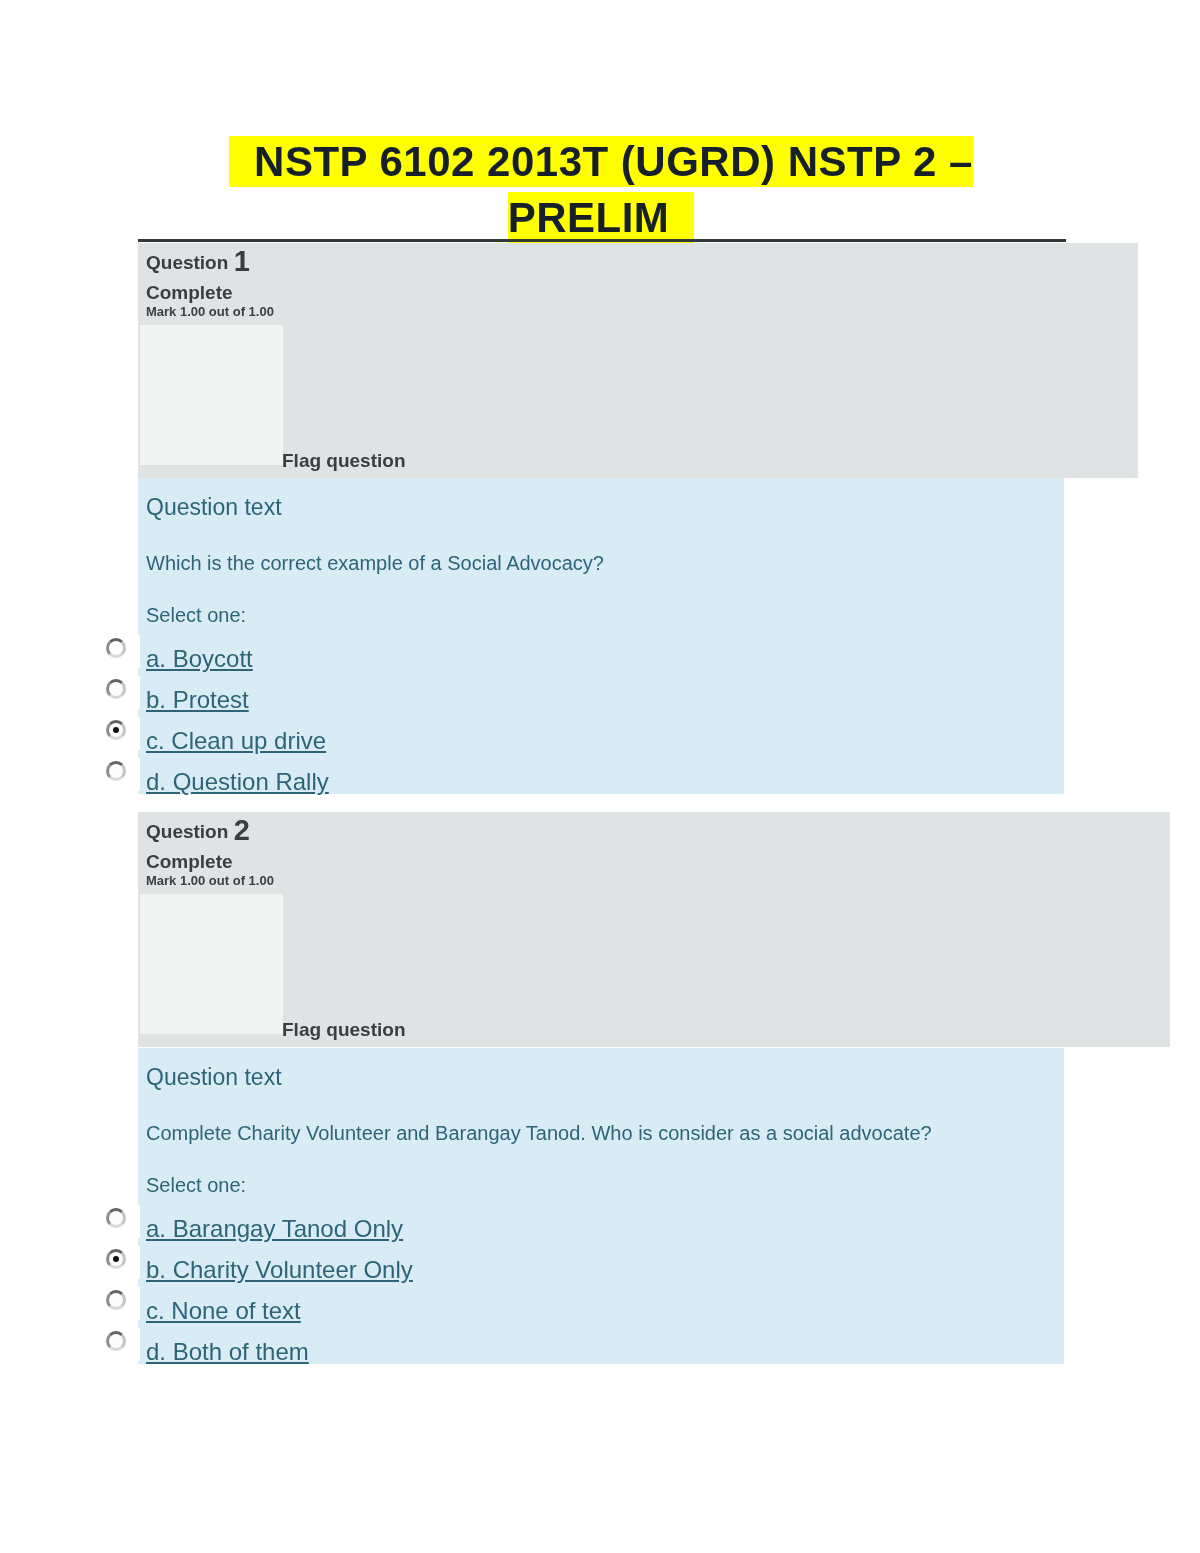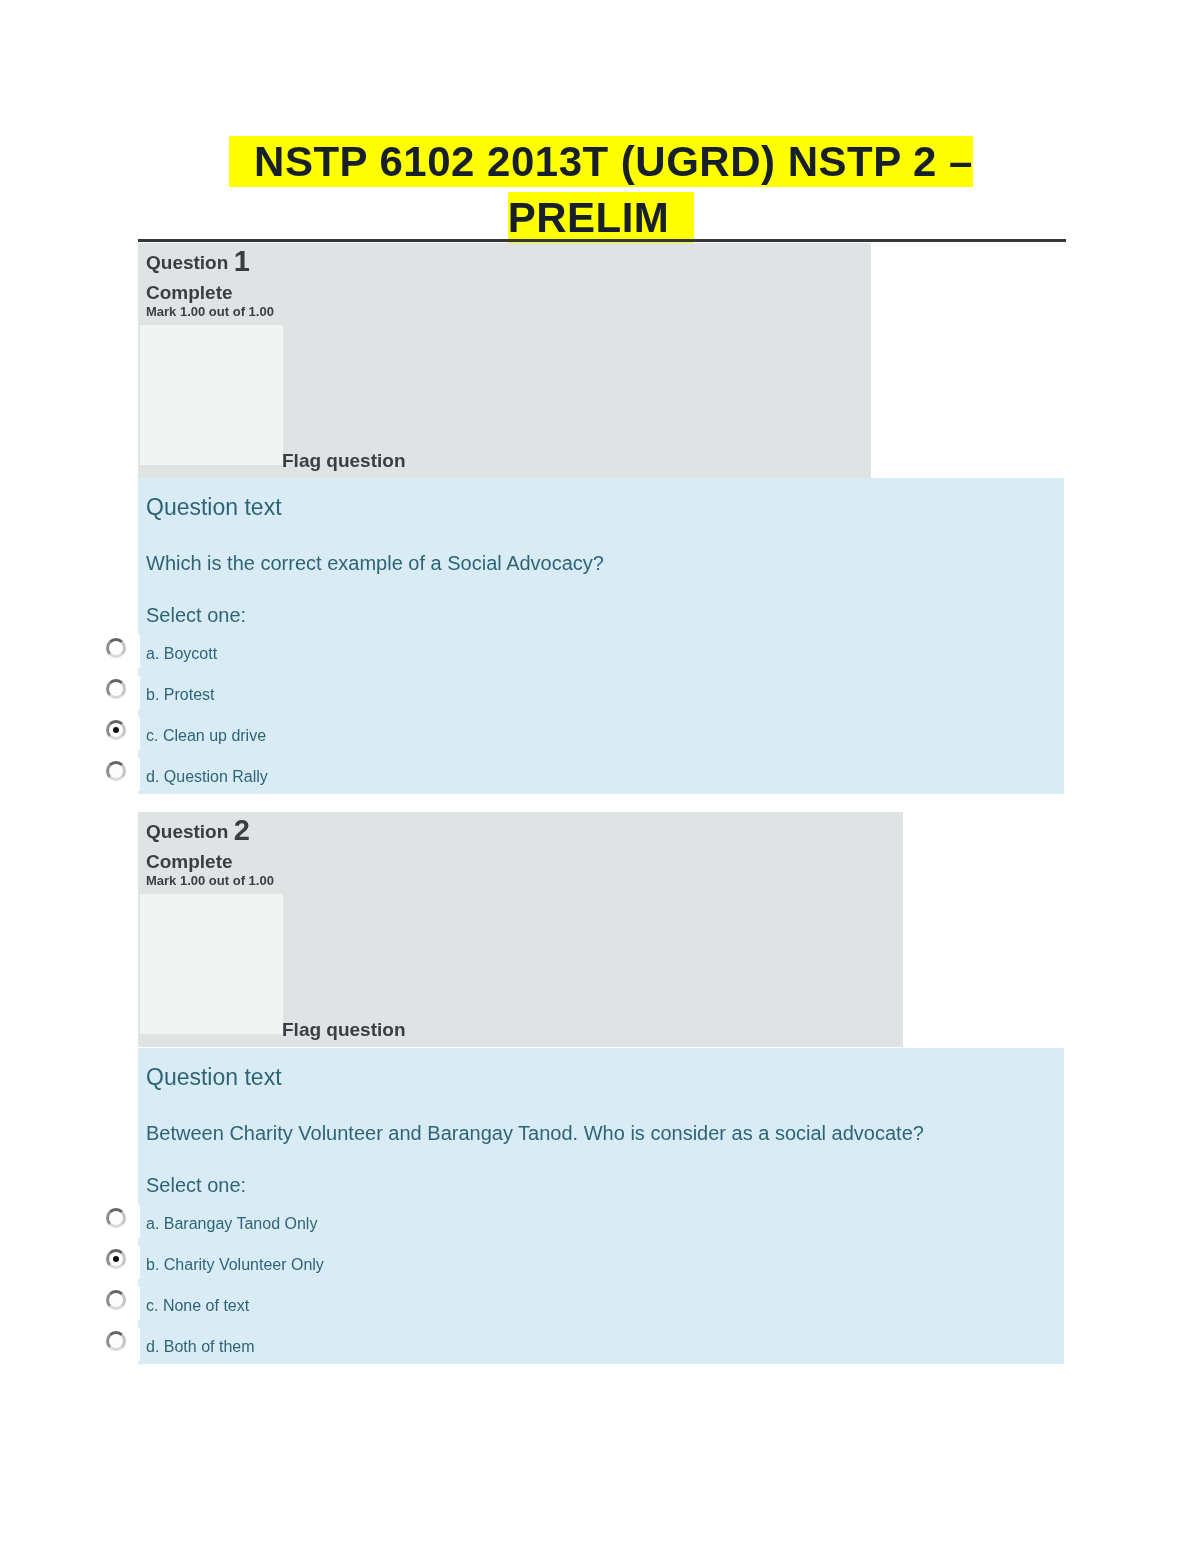--- a/index.html
+++ b/index.html
@@ -17,21 +17,21 @@
     color:var(--title-text,#171f2a); letter-spacing:0.5px;
   }
   .hl { background:var(--highlight,#ffff00); padding:2px 25px; }
   .title-rule {
     position:absolute; top:239px; left:138px; width:928px; height:3px;
     background:var(--rule,#33383b);
   }
 
   
   .q-header {
-    position:absolute; left:138px; width:733px; height:235px;
+    position:absolute; left:138px; width:1000px; height:235px;
     background:var(--header-bg,#e0e3e4);
     color:var(--header-text,#3a3e41);
   }
   #q1-header { top:243px; }
   #q2-header { top:812px;padding-left:32px; }
   .q-no   { position:absolute; top:9px;  left:8px; font-size:19px; font-weight:bold; }
   .q-num  { font-size:29px; line-height:19px; vertical-align:-2px; }
   .q-status { position:absolute; top:39px; left:8px; font-size:19px; font-weight:bold; }
   .q-mark   { position:absolute; top:61px; left:8px; font-size:13px; font-weight:bold; }
   .q-imgbox {
@@ -49,21 +49,21 @@
     background:var(--body-bg,#d9ecf5);
     color:var(--body-text,#2d6477);
   }
   #q1-body { top:478px; }
   #q2-body { top:1048px; }
   .q-text-heading { position:absolute; top:16px;  left:8px; font-size:23px; }
   .q-prompt       { position:absolute; top:74px;  left:8px; right:16px; font-size:20px; }
   .q-select       { position:absolute; top:126px; left:8px; font-size:20px; }
   .q-options      { position:absolute; top:157px; left:0; right:0; }
   .opt { position:relative; height:41px; }
-  .opt-label { position:absolute; left:8px; top:10px; font-size:16px; cursor:pointer; }
+  .opt-label { position:absolute; left:8px; top:10px; font-size:24px; cursor:pointer;text-decoration:underline; }
   .radio-box {
     position:absolute; left:-38px; top:0; width:40px; height:33px;
     background:var(--radio-bg,#ffffff); cursor:pointer;
   }
   .radio {
     position:absolute; left:6px; top:3px; width:20px; height:20px;
     border-radius:50%; background:#fcfcfc; box-sizing:border-box;
     border:3px solid;
     border-color:#636363 #c4c4c4 #d8d8d8 #8d8d8d;
   }
@@ -129,21 +129,21 @@
   <div class="q-header" id="q2-header">
     <div class="q-no"><span>Question</span> <span class="q-num">2</span></div>
     <div class="q-status">Complete</div>
     <div class="q-mark">Mark 1.00 out of 1.00</div>
     <div class="q-imgbox"></div>
     <div class="q-flag">Flag question</div>
   </div>
 
   <div class="q-body" id="q2-body">
     <div class="q-text-heading">Question text</div>
-    <div class="q-prompt">Between Charity Volunteer and Barangay Tanod. Who is consider as a social advocate?</div>
+    <div class="q-prompt">Complete Charity Volunteer and Barangay Tanod. Who is consider as a social advocate?</div>
     <div class="q-select">Select one:</div>
     <div class="q-options">
       <div class="opt">
         <span class="radio-box">
             <span class="radio"></span>
           </span>
         <span class="opt-label">a. Barangay Tanod Only</span>
       </div>
       <div class="opt">
         <span class="radio-box checked">

